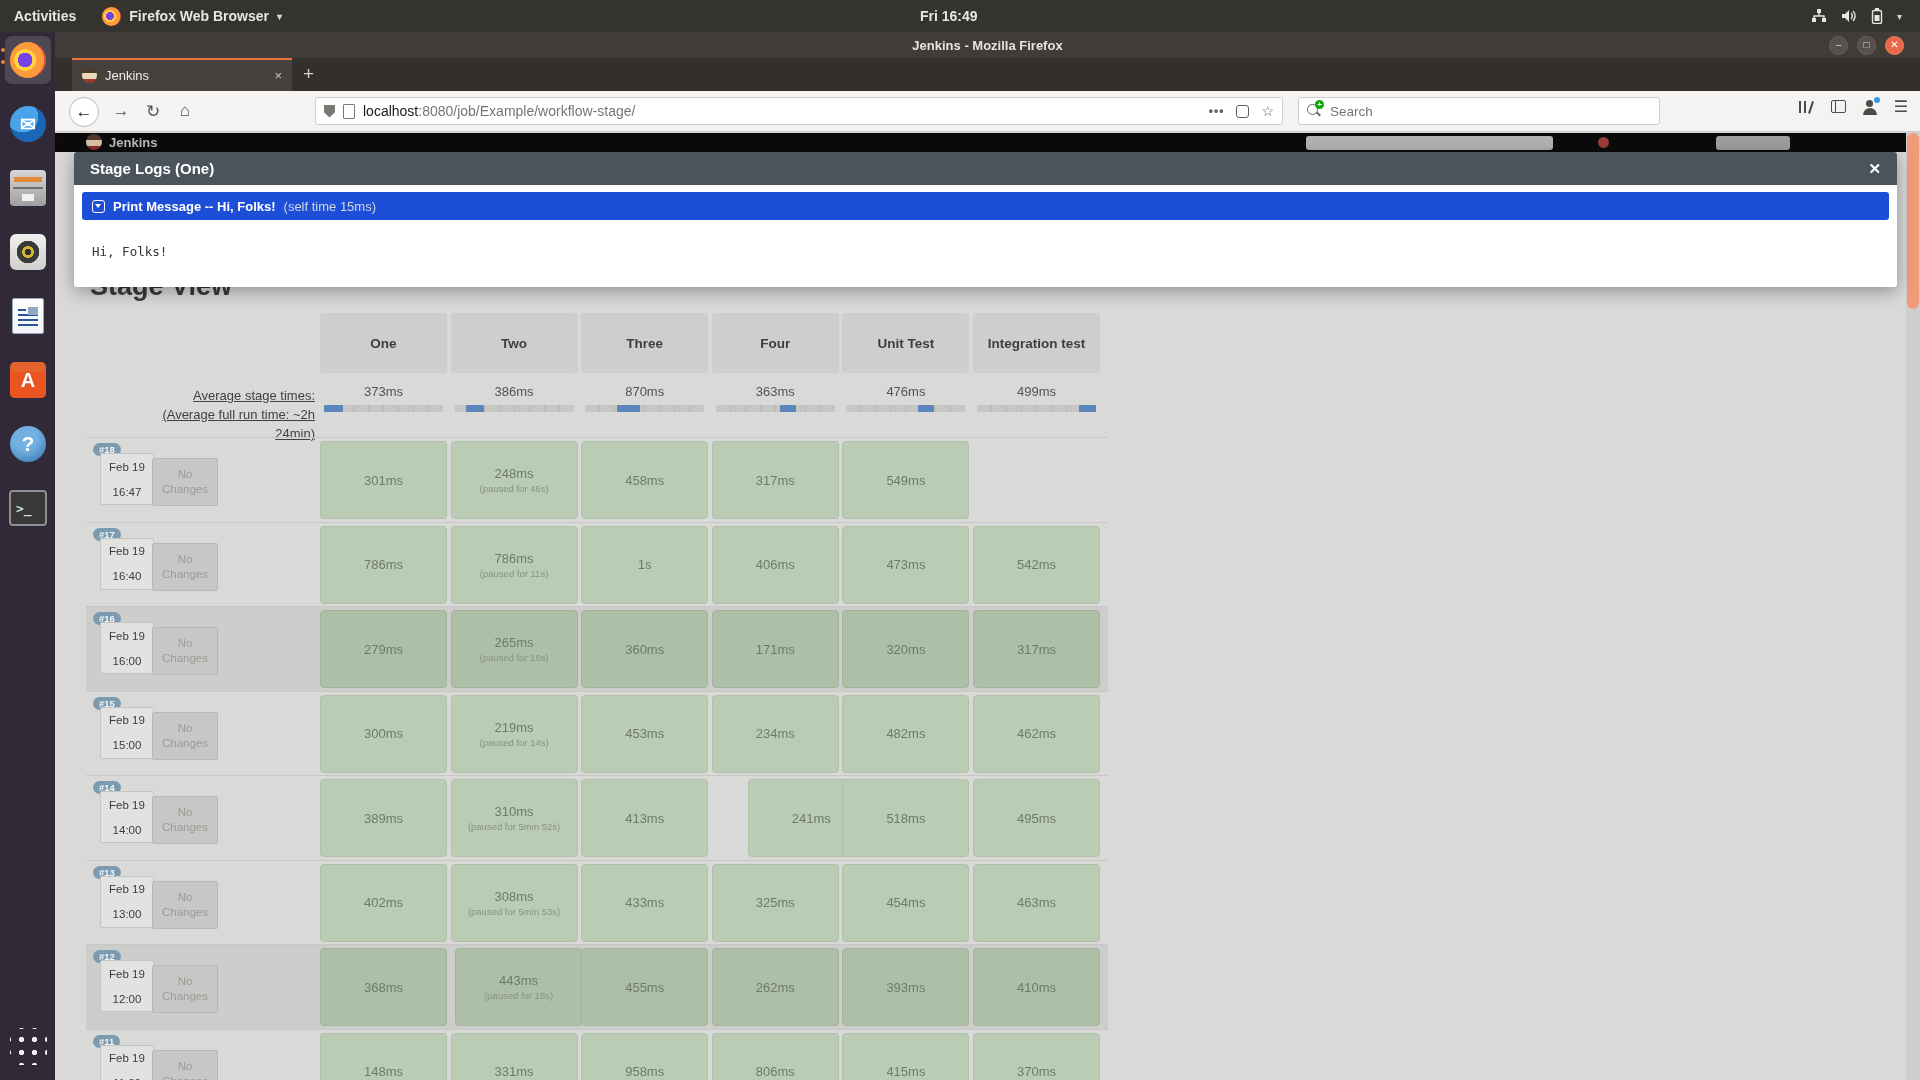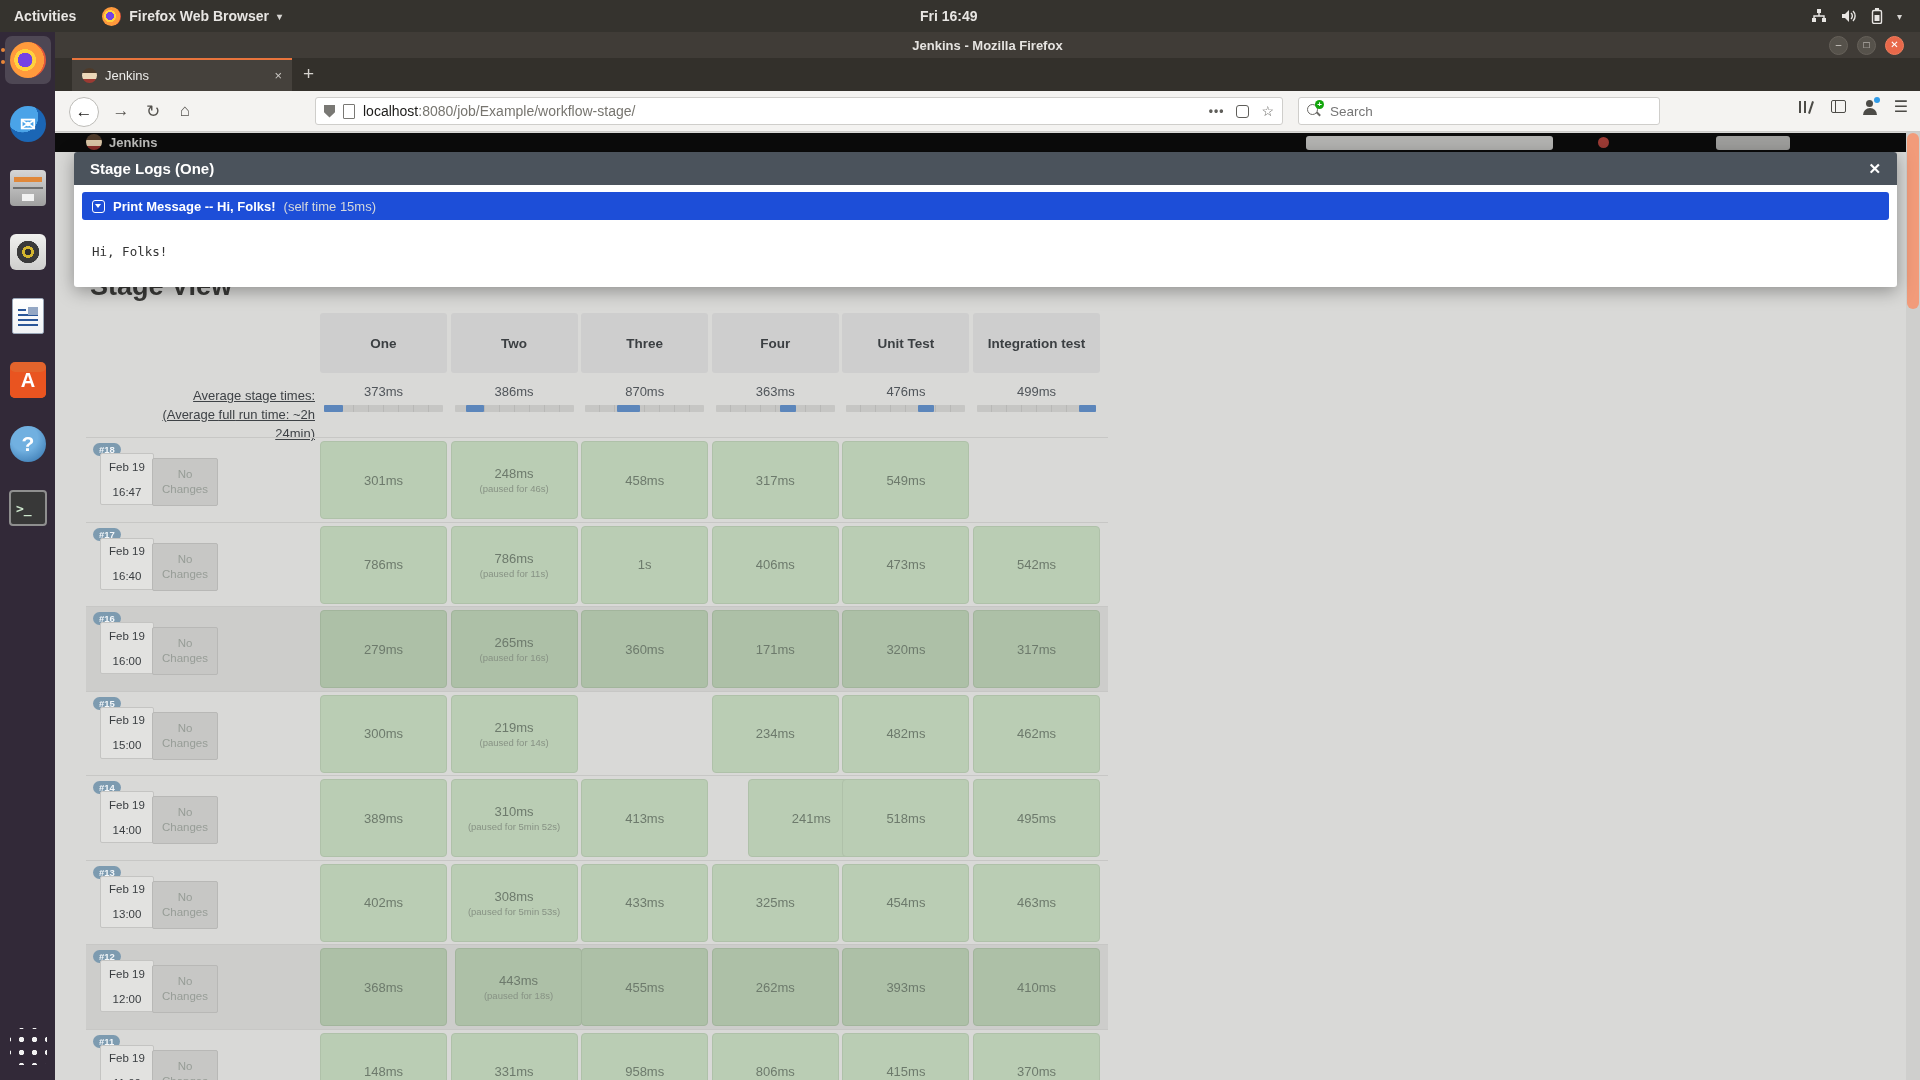--- a/index.html
+++ b/index.html
@@ -407,20 +407,23 @@
           <span>No</span>
           <span>Changes</span>
         </div>
         <div class="cell" style="left: 234px;">
           <div class="dur">300ms</div>
         </div>
         <div class="cell" style="left: 364.6px;">
           <div class="dur">219ms</div>
           <div class="paused">(paused for 14s)</div>
         </div>
+        <div class="cell" style="left: 495.2px;">
+          <div class="dur">453ms</div>
+        </div>
         <div class="cell" style="left: 625.8px;">
           <div class="dur">234ms</div>
         </div>
         <div class="cell" style="left: 756.4px;">
           <div class="dur">482ms</div>
         </div>
         <div class="cell" style="left: 887px;">
           <div class="dur">462ms</div>
         </div>
       </div>

